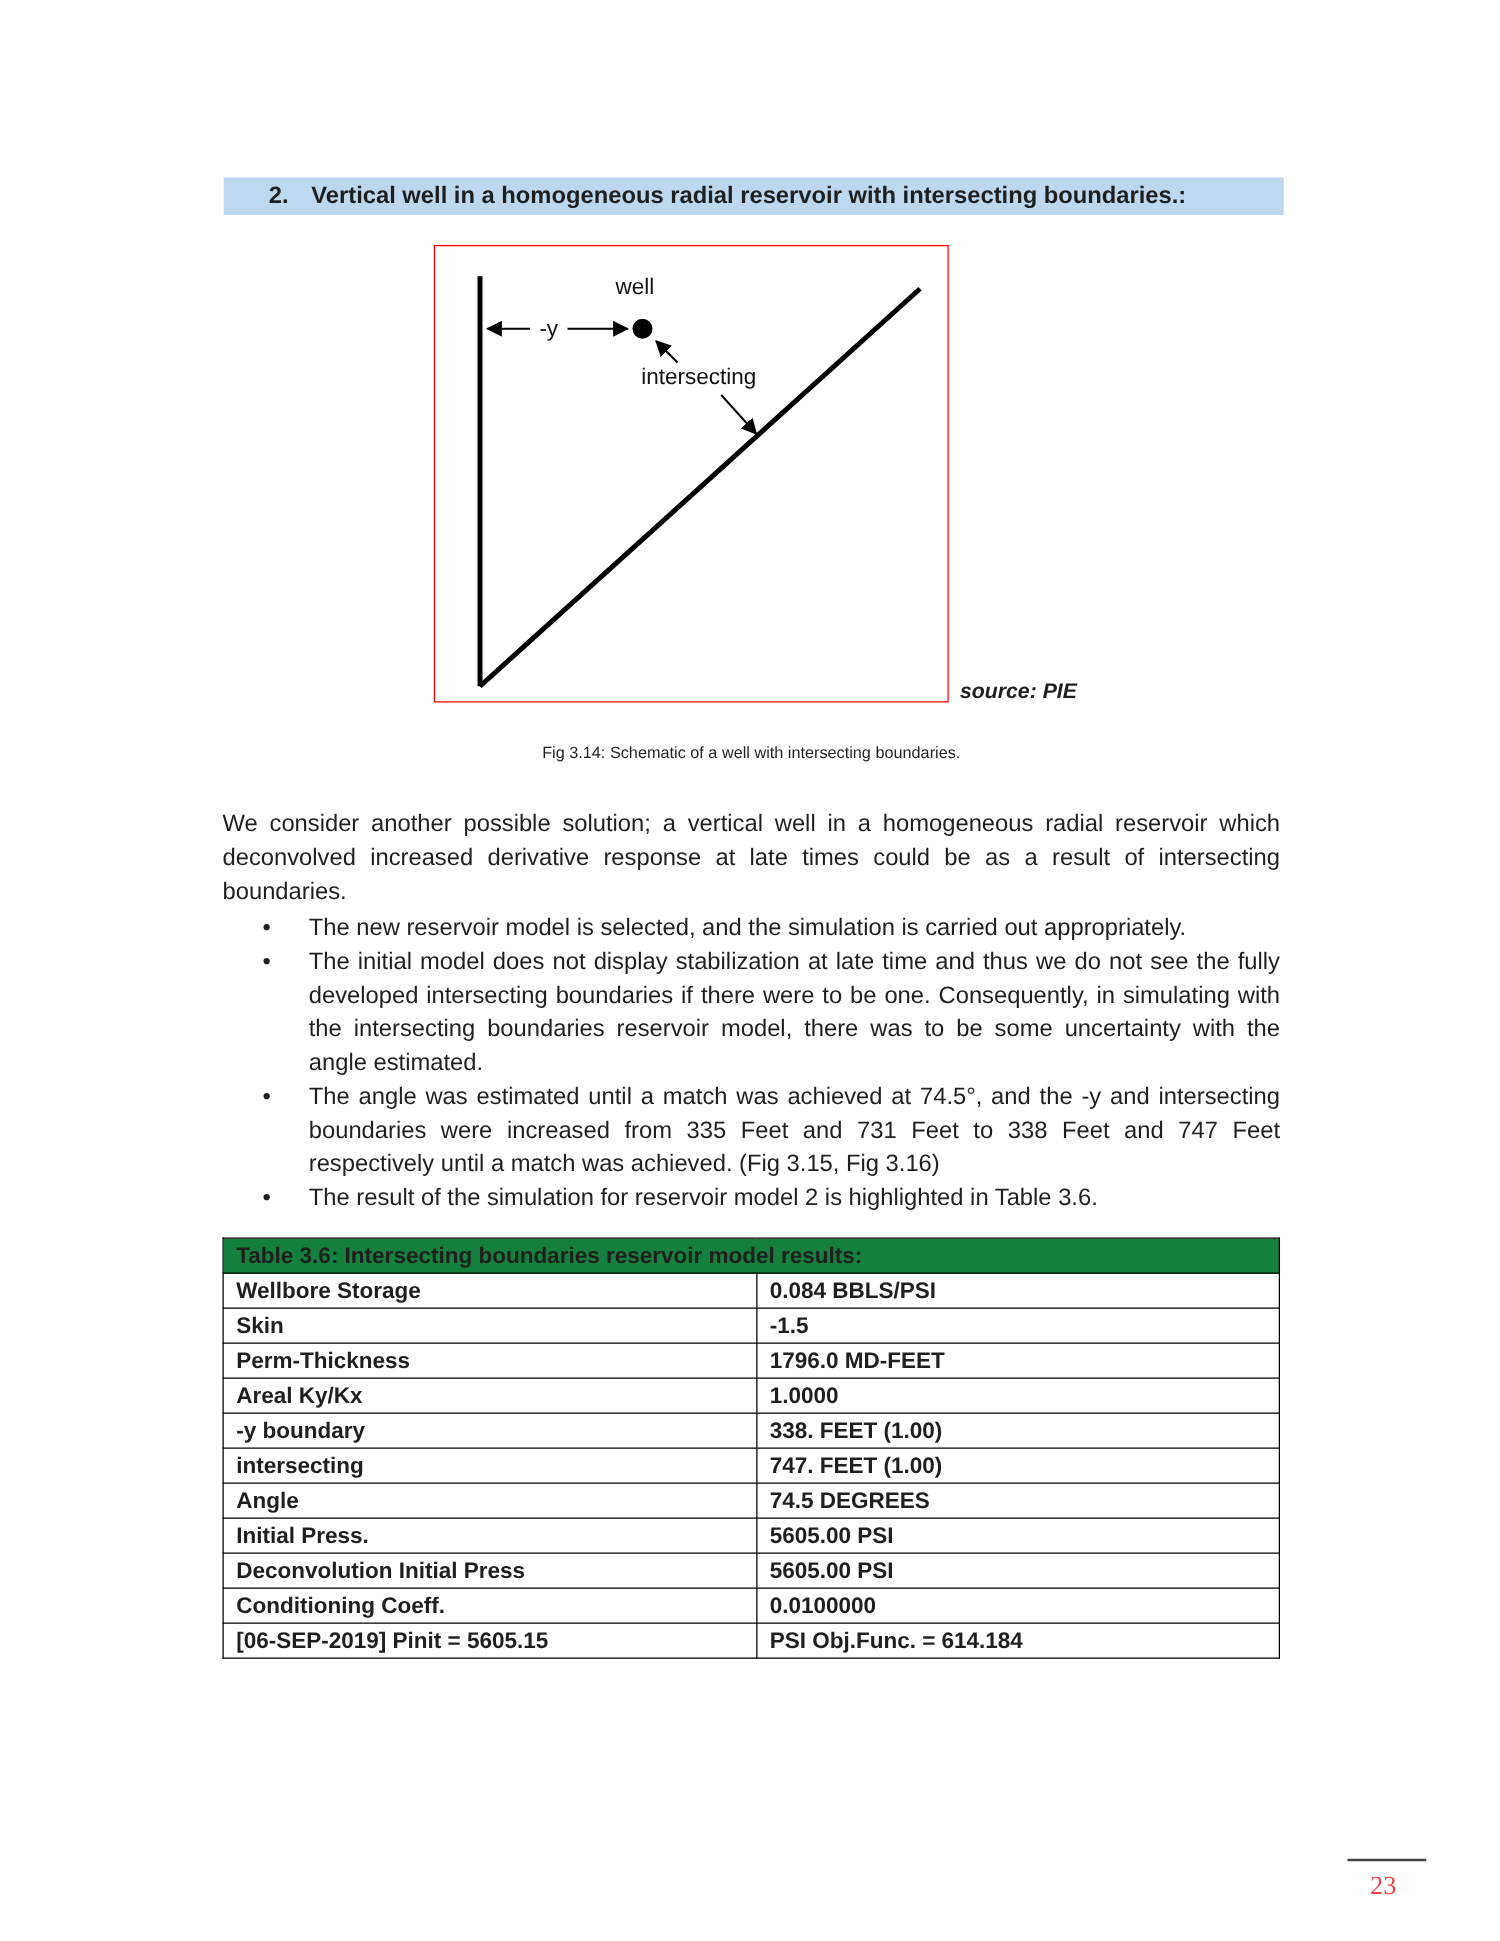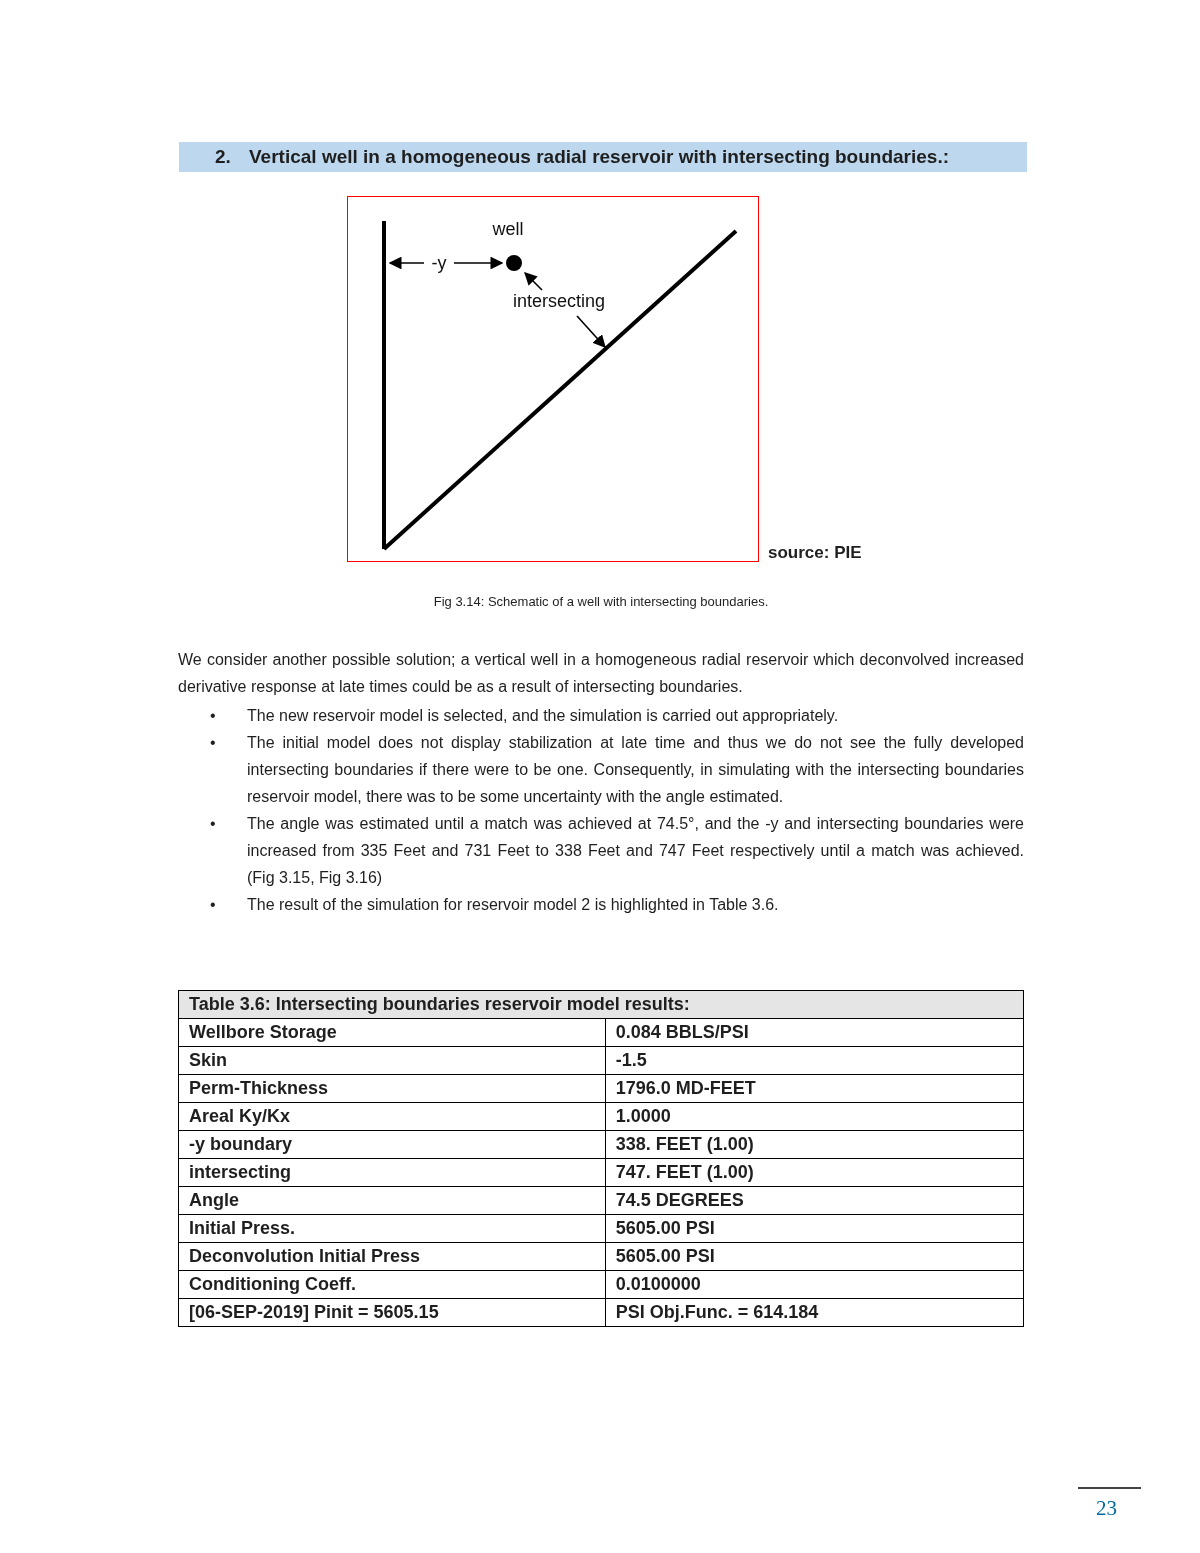--- a/index.html
+++ b/index.html
@@ -25,62 +25,62 @@
 
   
   .figure-box {
     position: absolute; left: 347px; top: 196px;
     width: 412px; height: 366px;
     border: 1px solid #ff0000;
     box-sizing: border-box;
   }
   .figure-source {
     position: absolute; left: 768px; top: 543px;
-    font-size: 17px; font-weight: 700;
+    font-size: 17px; font-style: italic; font-weight: 700;
   }
   .figure-caption {
     position: absolute; left: 178px; top: 594px; width: 846px;
     font-size: 13px; text-align: center;
   }
 
   
   .body-copy {
     position: absolute; left: 178px; top: 646px; width: 846px;
-    font-size: 16px; line-height: 27px;
+    font-size: 19px; line-height: 27px;
   }
   .intro { margin: 0 0 2px 0; text-align: justify; }
   .bullet { display: flex; margin: 0; }
   .bullet .marker { flex: 0 0 37px; margin-left: 32px; }
   .bullet .btext { flex: 1; text-align: justify; }
 
   
   .results-table {
     position: absolute; left: 178px; top: 990px; width: 846px;
     border-collapse: collapse;
     font-size: 18px; font-weight: 700;
   }
   .results-table th, .results-table td {
     border: 1px solid #000000;
     padding: 2px 10px;
     line-height: 23px;
     text-align: left;
     vertical-align: middle;
   }
-  .results-table th { background: #e5e5e5; }
+  .results-table th { background: #15803d; }
   .results-table .col-label { width: 50.5%; }
 
   
   .footer-line {
     position: absolute; left: 1078px; top: 1487px; width: 63px;
     border-top: 2px solid #444444;
   }
   .page-number {
     position: absolute; left: 1096px; top: 1496px;
     font-family: "Liberation Serif", serif;
-    font-size: 21px; color: #0369a1;
+    font-size: 21px; color: #ef4444;
   }
 
   svg text { font-family: "Liberation Sans", sans-serif; fill: #111111; }
 </style>
 </head>
 <body>
 
 <div class="page">
 
   <div class="heading-bar">

